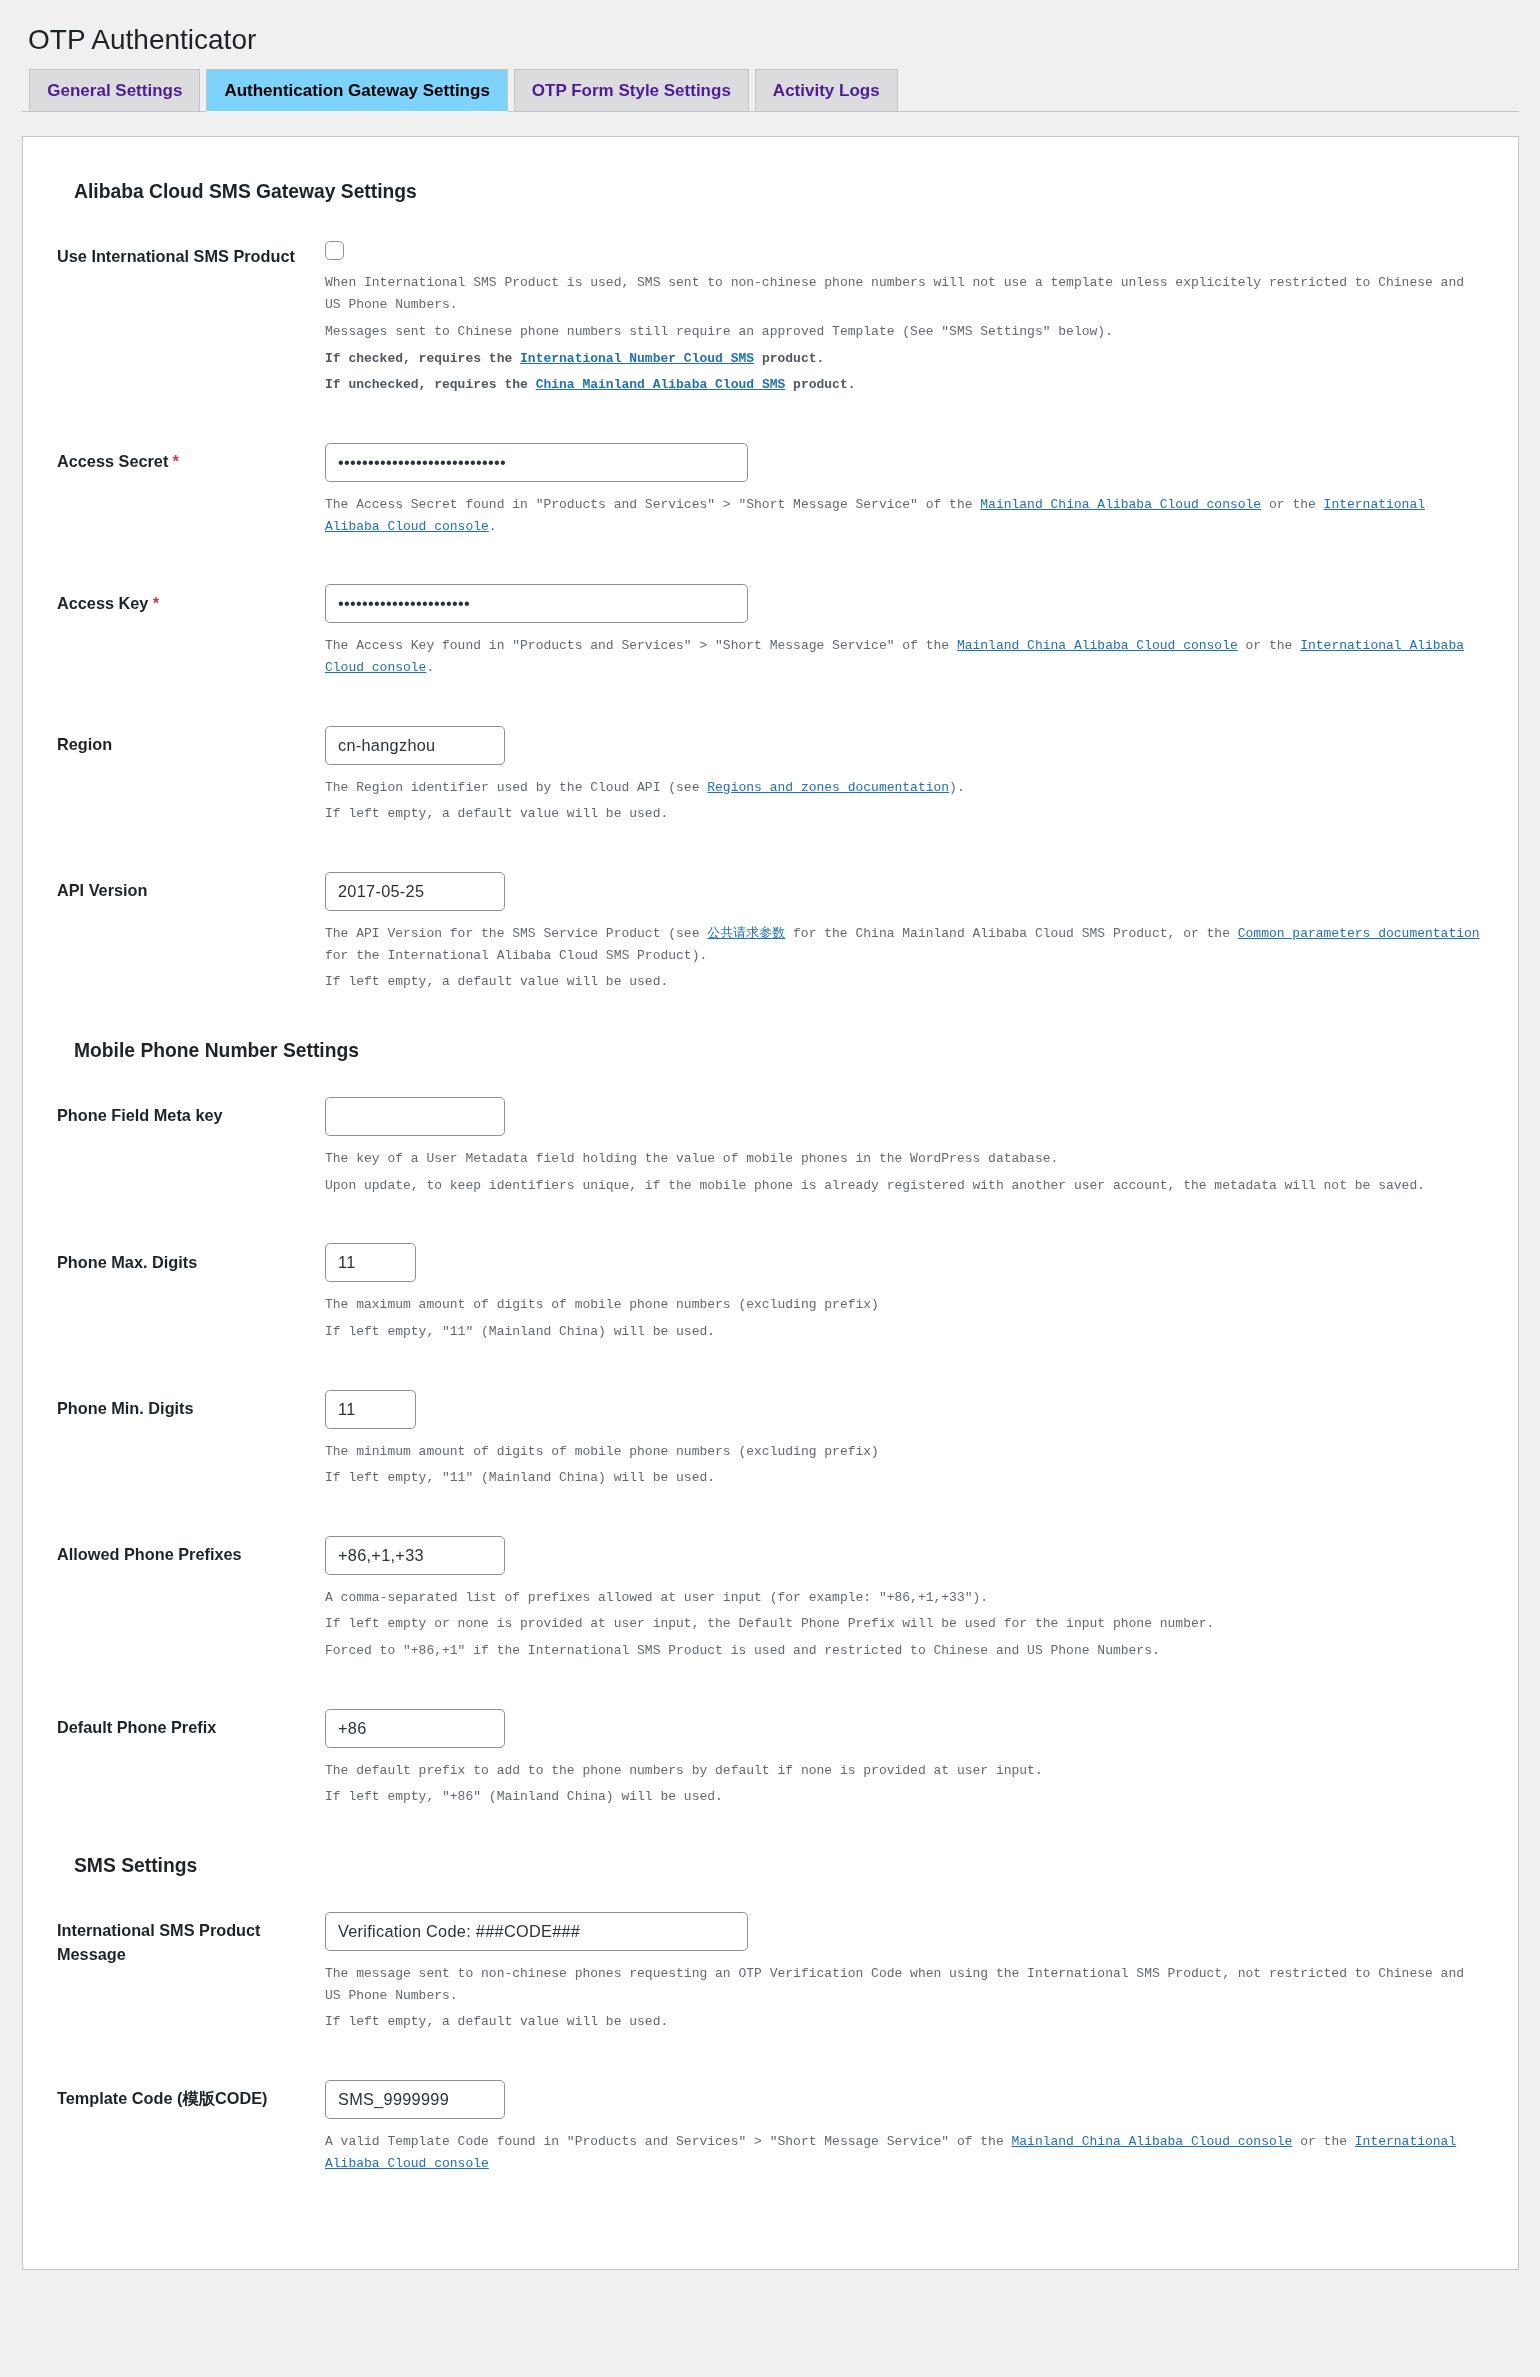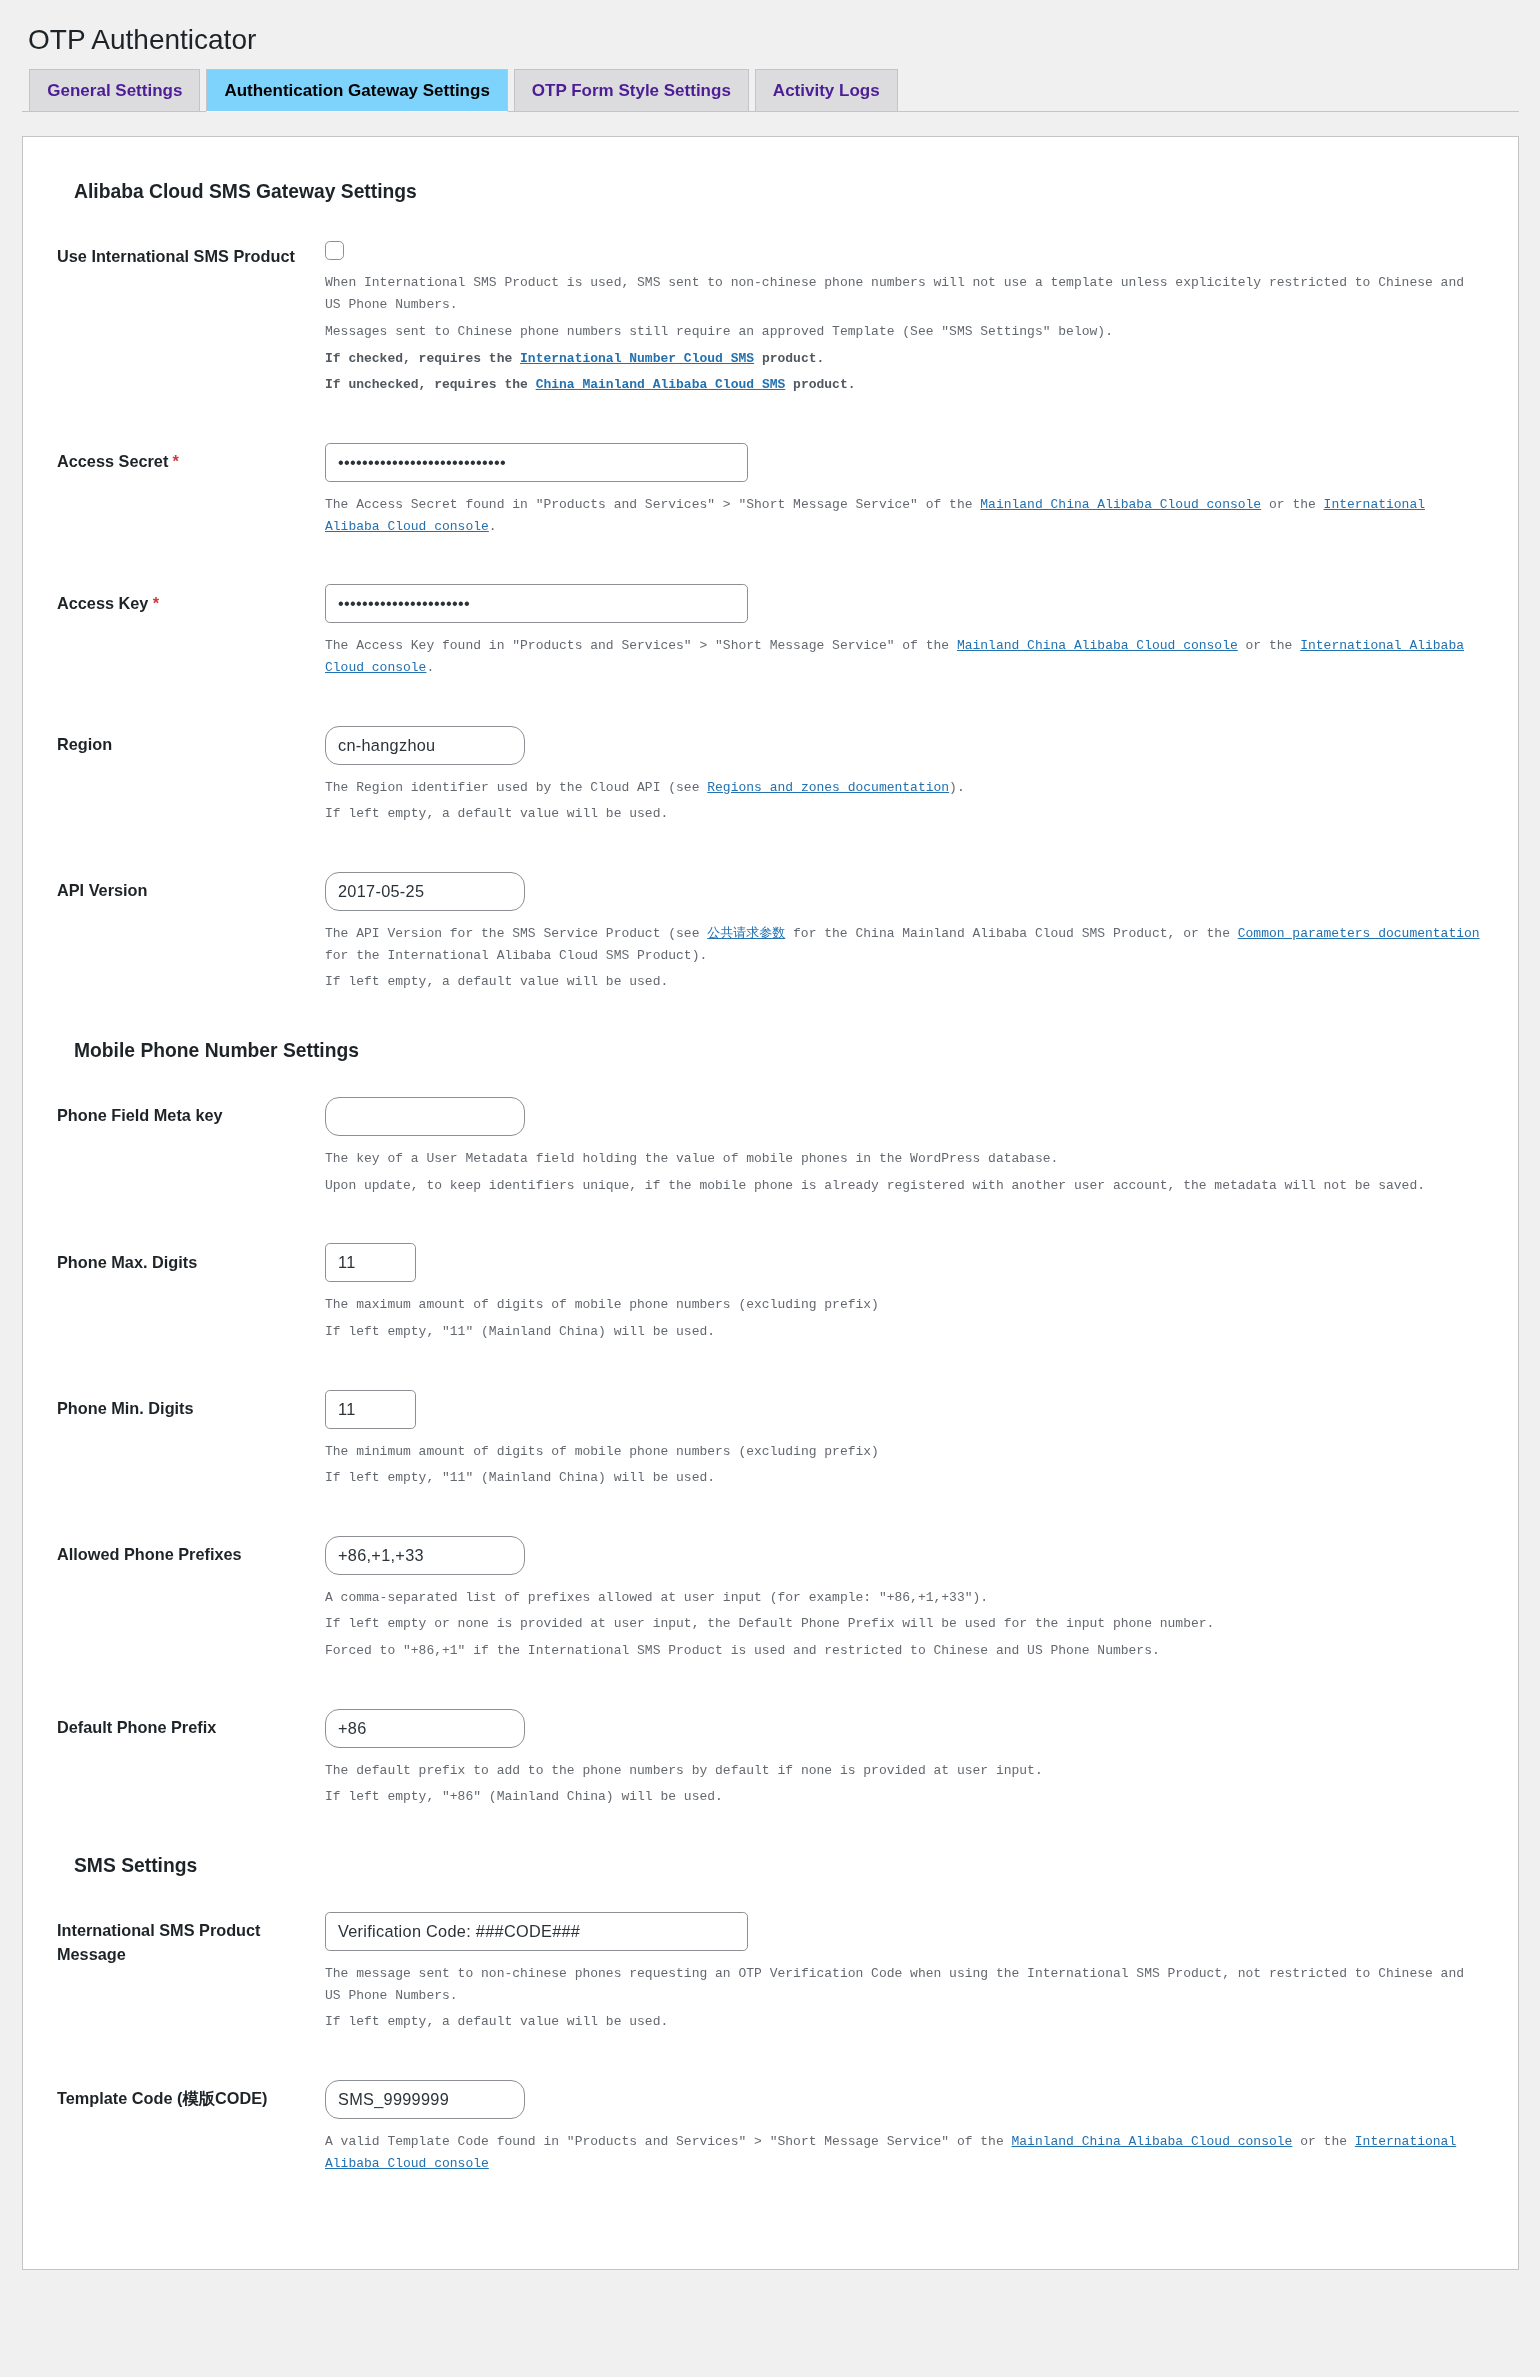--- a/index.html
+++ b/index.html
@@ -13,21 +13,21 @@
   .card{background:#fff;border:1.2px solid #c3c4c7;margin:24px 22px 0;padding:15.7px 34px 48px;box-sizing:border-box;}
   .section-heading{font-size:19.3px;font-weight:700;color:#1d2327;margin:28px 17px 35px;}
   .form-row{display:flex;align-items:flex-start;margin-bottom:42px;}
   .form-label{flex:0 0 268px;width:268px;box-sizing:border-box;padding:7.3px 24px 0 0;
     font-size:16.3px;font-weight:600;color:#1d2327;line-height:1.45;}
   .required{color:#d63638;margin-left:4.2px;font-weight:600;}
   .form-field{flex:1;min-width:0;}
   .text-input{display:block;height:39px;box-sizing:border-box;border:1.2px solid #8c8f94;border-radius:4.8px;
     padding:0 12px;font-size:16.3px;color:#2c3338;background:#fff;font-family:inherit;letter-spacing:0.3px;}
   .w-long{width:423px;}
-  .w-medium{width:200px;border-radius:14px;}
+  .w-medium{width:180px;}
   .w-small{width:91px;}
   input.checkbox{appearance:none;-webkit-appearance:none;width:19.3px;height:19.3px;border:1.2px solid #8c8f94;
     border-radius:4.8px;background:#fff;margin:3.6px 0 0;display:block;}
   .description{margin-top:12px;}
   .desc-line{margin:0 0 4.8px;font-size:13px;line-height:1.68;color:#646970;max-width:1158px;font-family:Liberation Mono, monospace;}
   .desc-line.bold{font-weight:700;color:#50575e;}
   .desc-link{color:#2271b1;text-decoration:underline;}
   .bold .desc-link{font-weight:700;}
 </style>
 </head>

